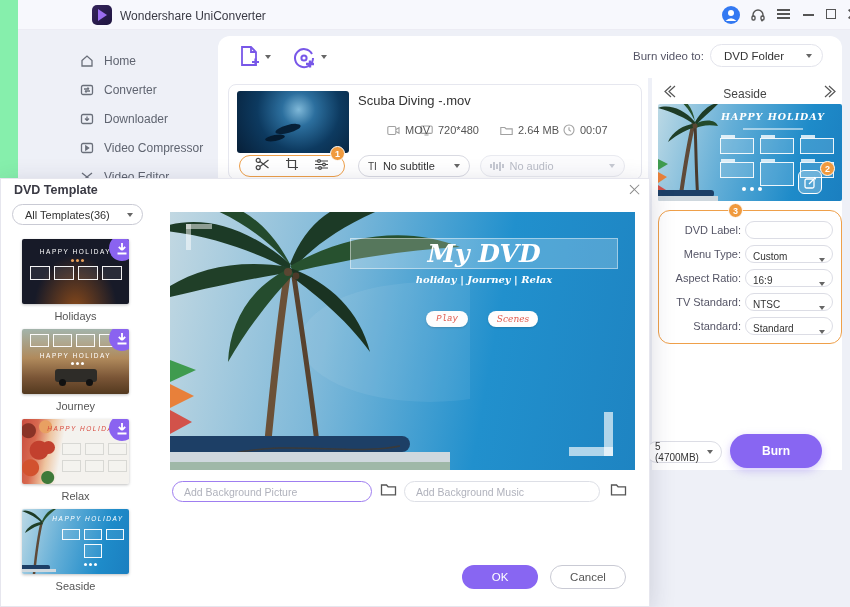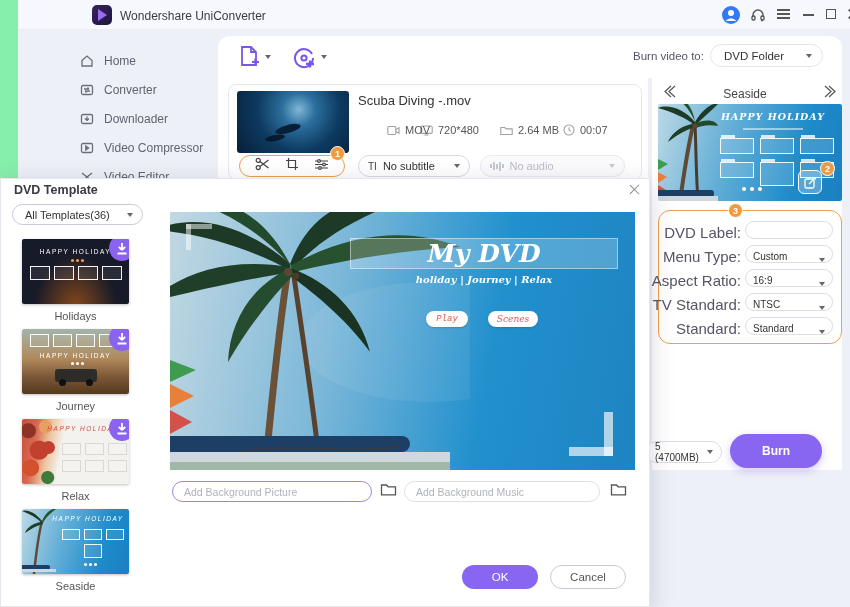--- a/index.html
+++ b/index.html
@@ -66,21 +66,21 @@
   #sp-caption { position:absolute; left:52px; top:7px; width:126px; text-align:center; font-size:9.5px; letter-spacing:1px; }
   #sp-sub { position:absolute; left:85px; top:24px; width:60px; height:2px; background:rgba(255,255,255,.5); }
   .sp-cell { position:absolute; width:34px; height:16px; border:1px solid rgba(255,255,255,.9); background:rgba(255,255,255,.14); }
   .sp-cell:before{content:"";position:absolute;left:0;top:-4px;width:14px;height:3px;background:rgba(255,255,255,.8);}
   .sp-dot { position:absolute; top:83px; width:4px; height:4px; border-radius:50%; background:#fff; }
   #sp-edit-btn { position:absolute; left:140px; top:66px; width:24px; height:24px; border:1.5px solid #fff; border-radius:6px; background:rgba(255,255,255,.25); display:flex; align-items:center; justify-content:center; }
   #edit-badge { left:820px; top:161px; width:15px; height:15px; }
   #settings-badge { left:728px; top:203px; width:15px; height:15px; z-index:3; }
   #settings-group { left:658px; top:210px; width:184px; height:134px; border:1.5px solid #efa04a; border-radius:12px; background:#fff; }
   .set-row { position:absolute; left:0; width:184px; height:18px; }
-  .set-label { position:absolute; right:102px; top:3px; font-size:15px; color:#556; white-space:nowrap; }
+  .set-label { position:absolute; right:102px; top:3px; font-size:11px; color:#556; white-space:nowrap; }
   .set-ctl { position:absolute; left:86px; top:0; width:88px; height:18px; border:1px solid #dcdde5; border-radius:10px; background:#fff; font-size:10px; color:#333; display:flex; align-items:flex-end; justify-content:space-between; padding:0 7px; }
   .set-input { position:absolute; left:86px; top:0; width:88px; height:18px; border:1px solid #dcdde5; border-radius:10px; background:#fff; font-size:10px; color:#333; padding:0 7px; outline:none; }
   #capacity-dd { left:646px; top:441px; width:76px; height:22px; border:1px solid #dcdde5; border-radius:11px; background:#fff; font-size:10px; color:#333; display:flex; align-items:center; justify-content:space-between; padding:0 8px; }
   #burn-btn { left:730px; top:434px; width:92px; height:34px; border-radius:17px; background:#8866f2; color:#fff; font-size:12px; font-weight:bold; display:flex; align-items:center; justify-content:center; box-shadow:0 3px 8px rgba(136,102,242,.35); }
 
   
   #dialog { left:0; top:178px; width:650px; height:429px; background:#fff; box-shadow:0 6px 24px rgba(40,40,80,.18); border:1px solid #e6e6ee; }
   #dialog-title { left:14px; top:183px; font-size:12.5px; color:#3a3a44; font-weight:bold; }
   #dialog-close { left:628px; top:183px; width:13px; height:13px; }
   #dialog-close:before,#dialog-close:after{content:"";position:absolute;left:6px;top:0;width:1.4px;height:13px;background:#888;}

